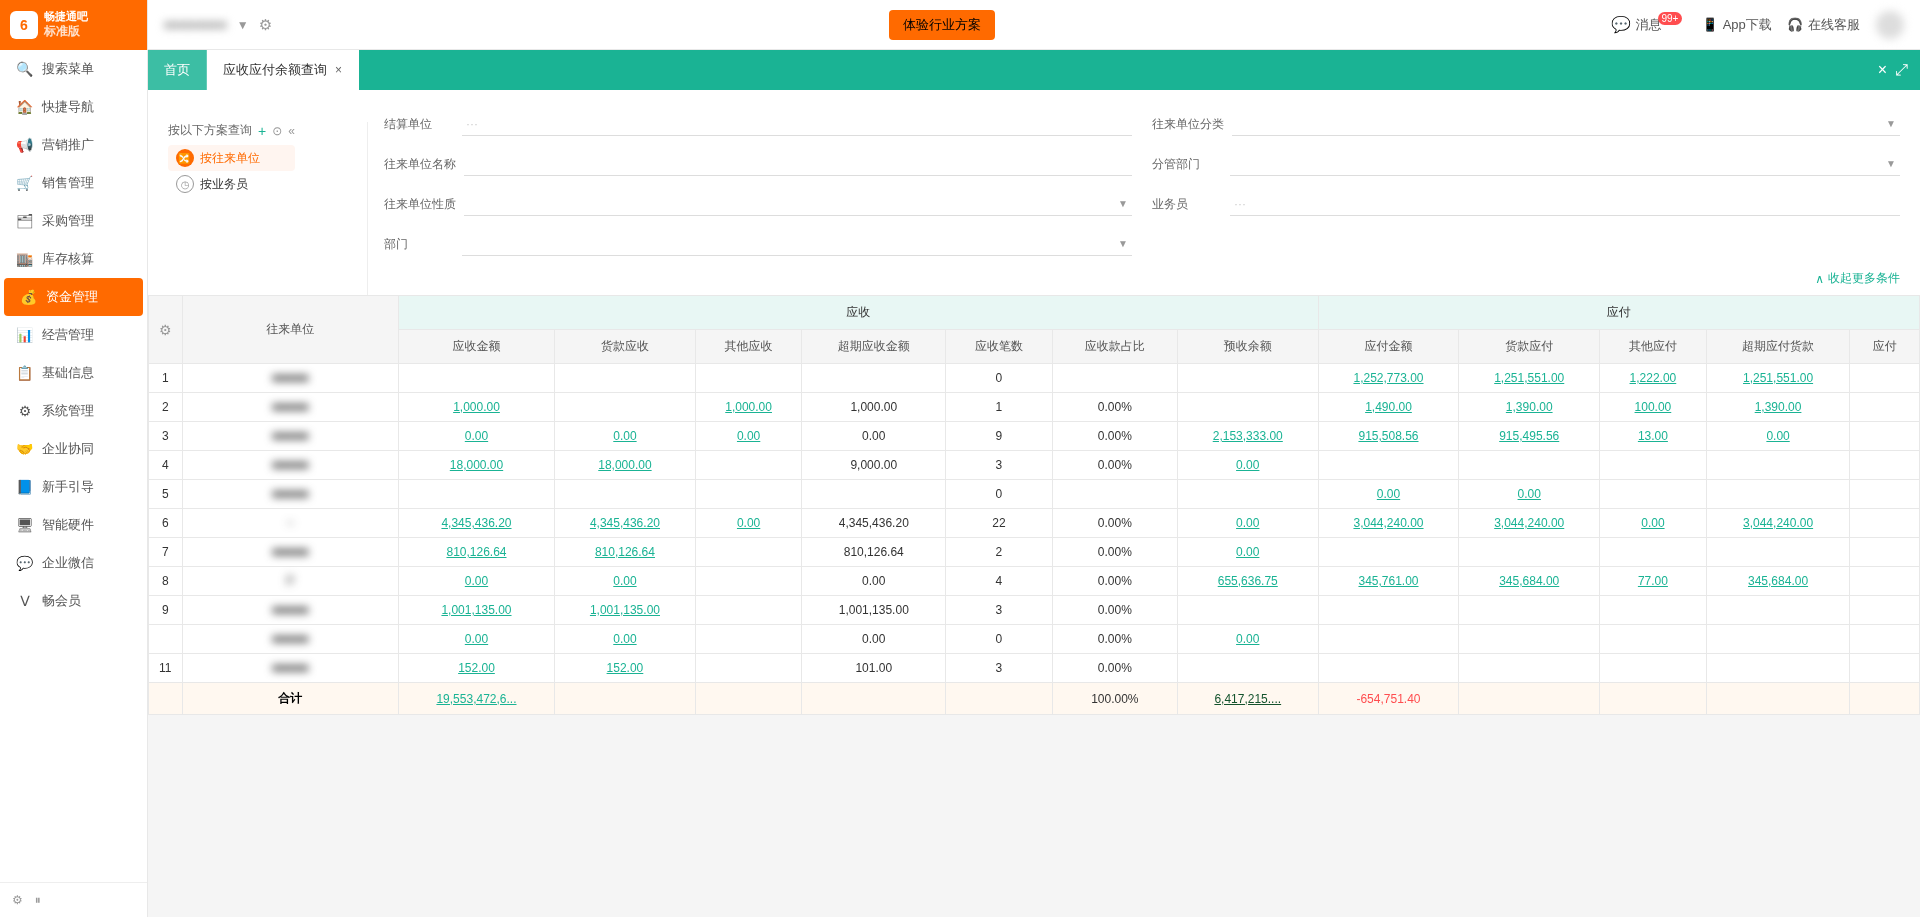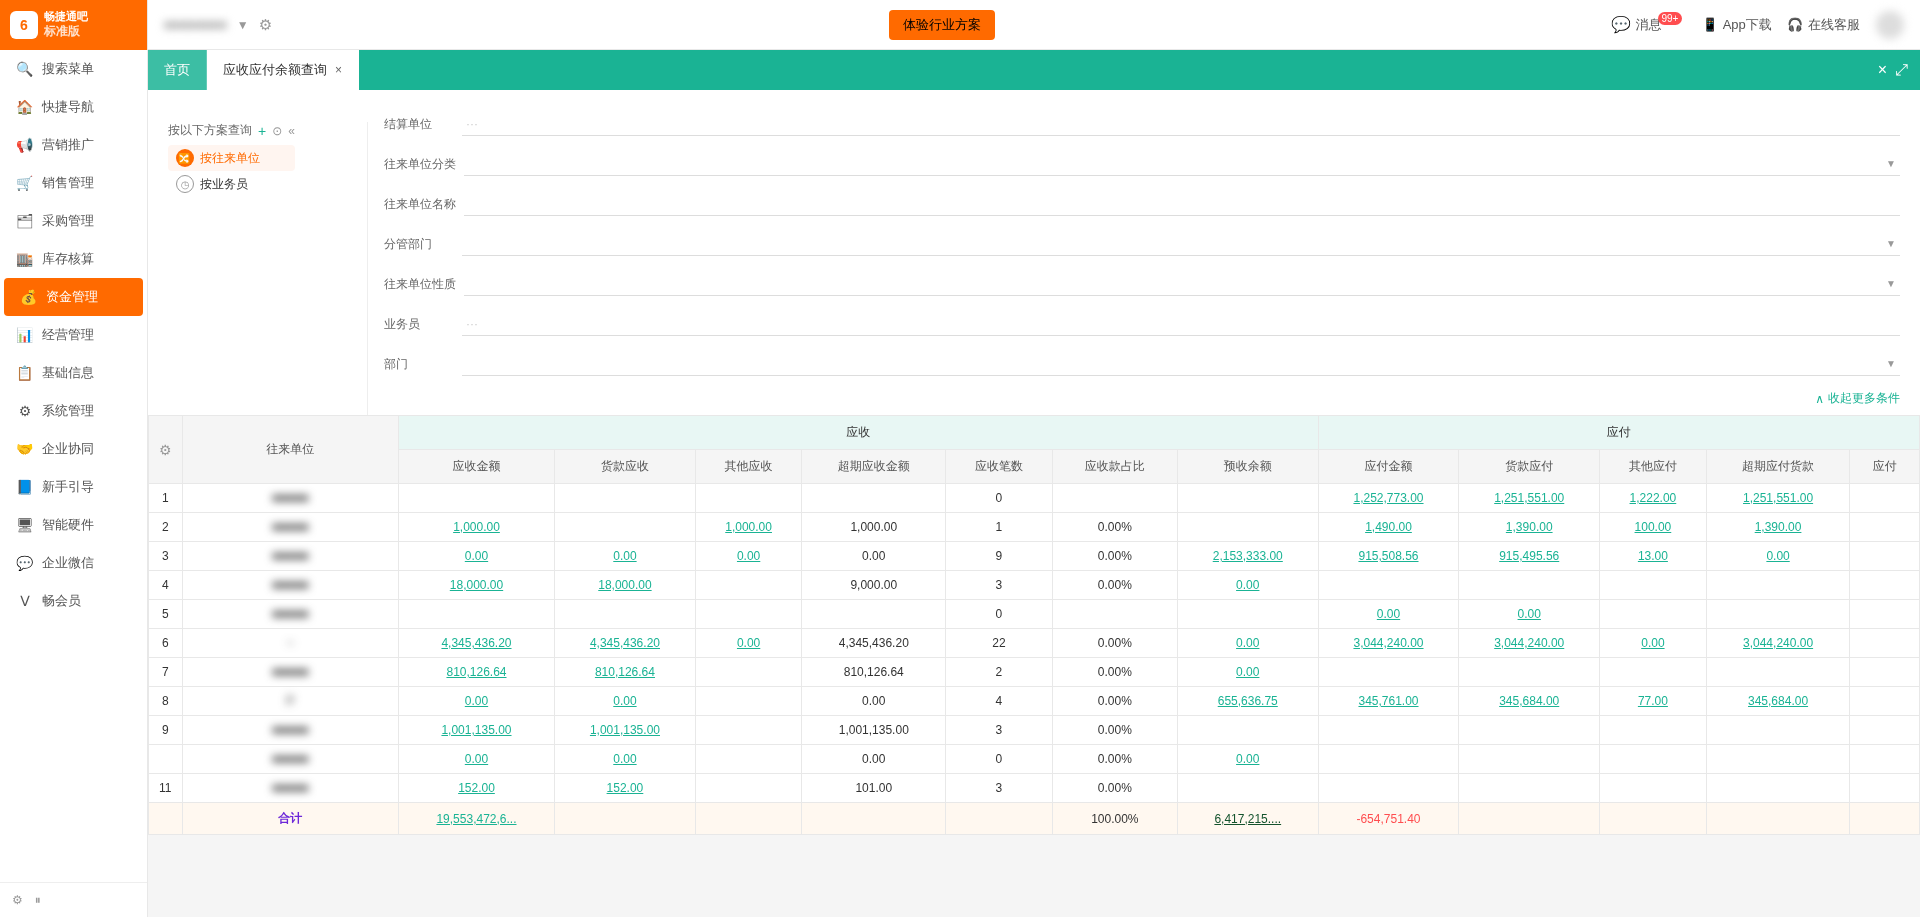--- a/index.html
+++ b/index.html
@@ -216,21 +216,21 @@
               <span style="color:#ff6a00;">按往来单位</span>
             </div>
             <div class="filter-option">
               <div class="clock-icon">◷</div>
               <span>按业务员</span>
             </div>
           </div>
         </div>
 
         <div style="flex:1; display:flex; flex-direction:column; padding-left: 16px;">
-          <div style="display:grid; grid-template-columns: 1fr; gap: 0 20px;">
+          <div style="display:grid; grid-template-columns: 1fr 1fr; gap: 0 20px;">
 
             <div class="filter-cell">
               <span class="filter-cell-label">结算单位</span>
               <div class="filter-input-box">
                 <span class="placeholder">···</span>
               </div>
             </div>
             <div class="filter-cell">
               <span class="filter-cell-label">往来单位分类</span>
               <div class="filter-input-box" style="justify-content:space-between;">
@@ -484,21 +484,21 @@
               <td></td>
               <td></td>
               <td></td>
               <td></td>
               <td></td>
             </tr>
           </tbody>
         <tfoot>
           <tr class="table-footer">
             <td></td>
-            <td style="font-weight:bold;color:#6d28d9;">合计</td>
+            <td style="font-weight:bold;color:#000000;">合计</td>
             <td style="color:#1ab394;text-decoration:underline;cursor:pointer;">19,553,472,6...</td>
             <td></td>
             <td></td>
             <td></td>
             <td></td>
             <td>100.00%</td>
             <td style="color:#14532d;text-decoration:underline;cursor:pointer;">6,417,215....</td>
             <td style="color:#ff4d4f;">-654,751.40</td>
             <td></td>
             <td></td>

